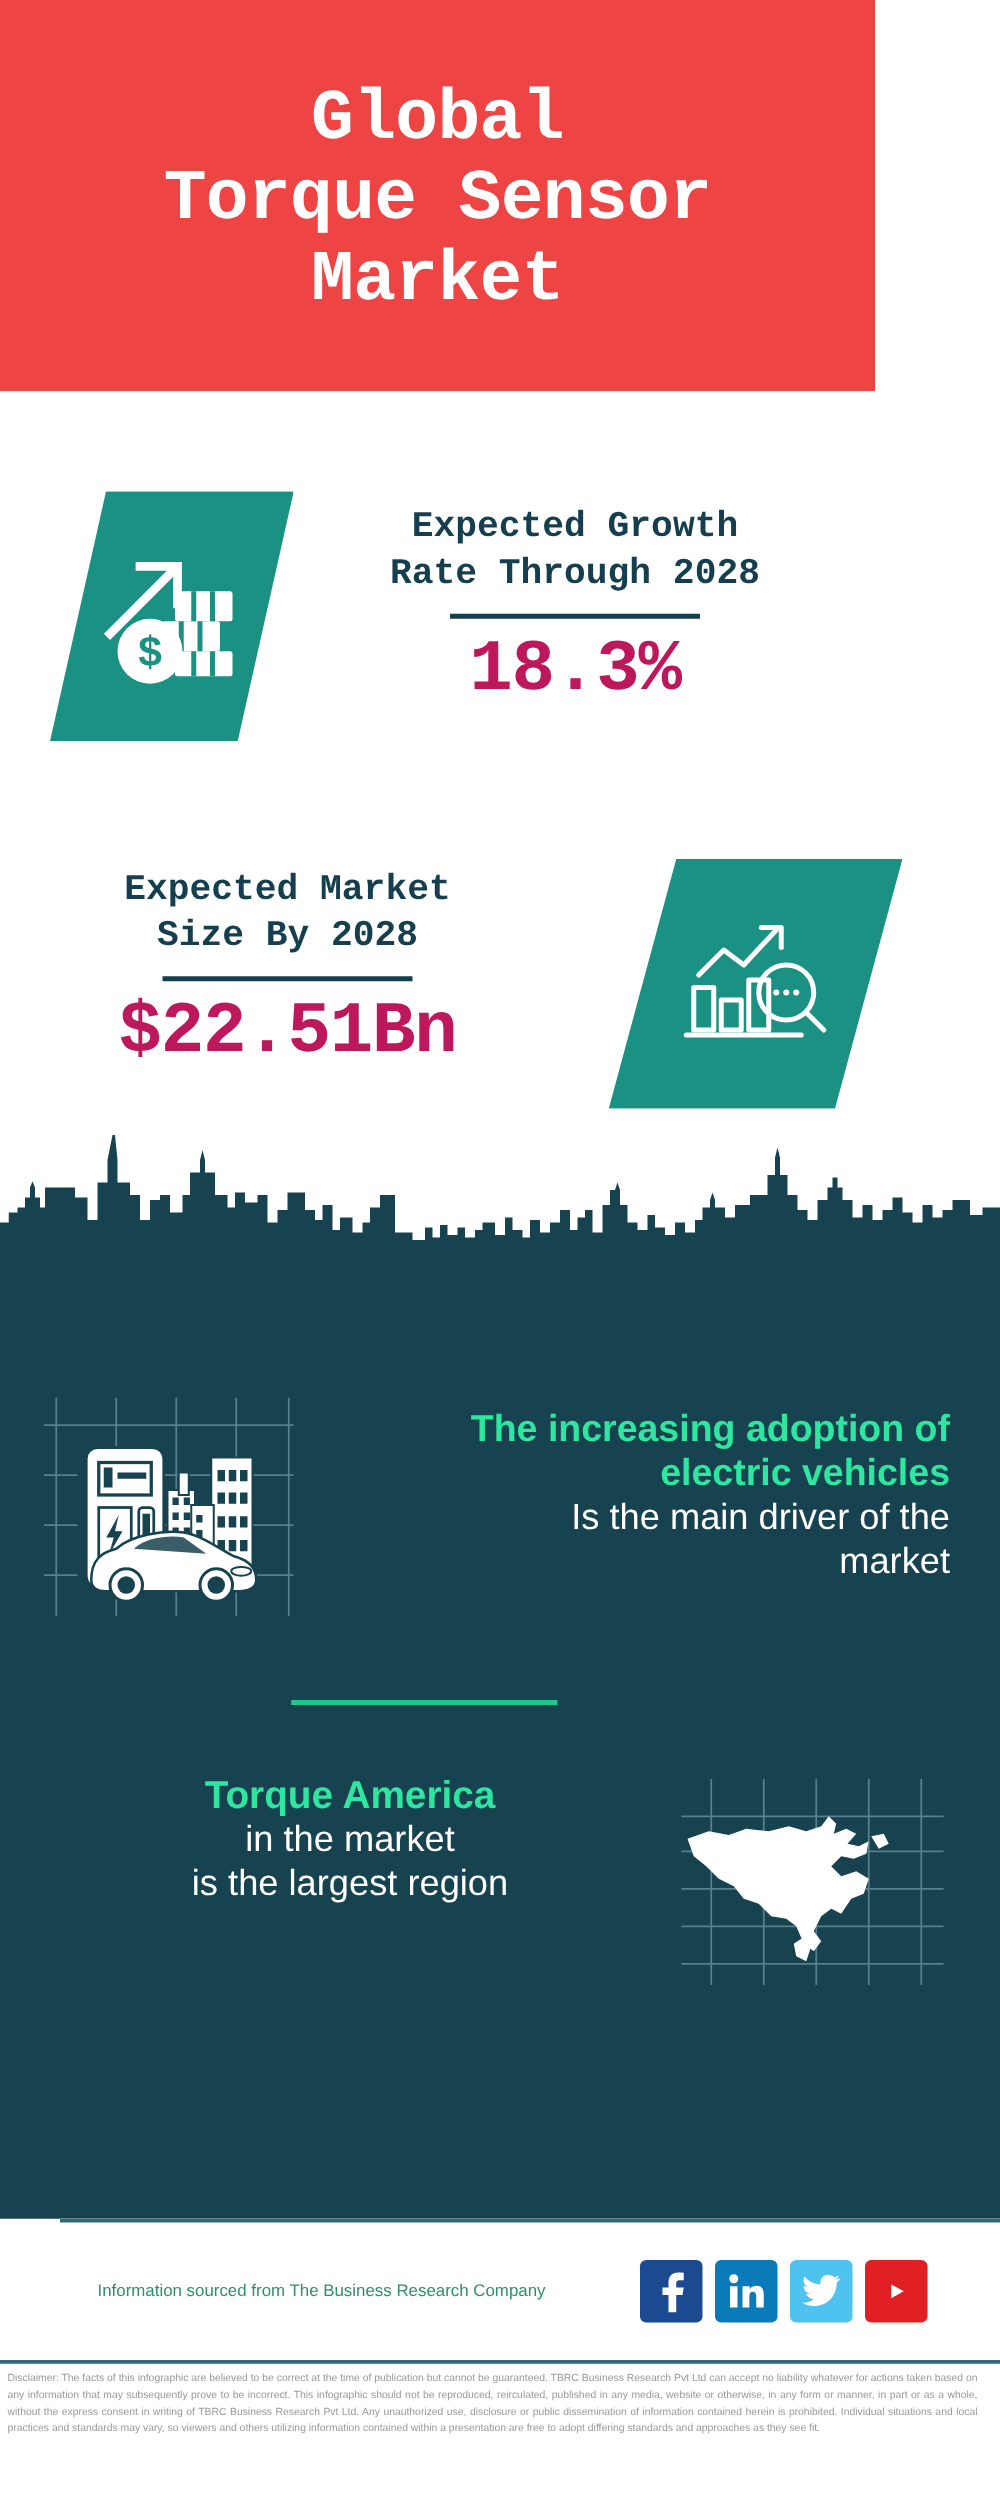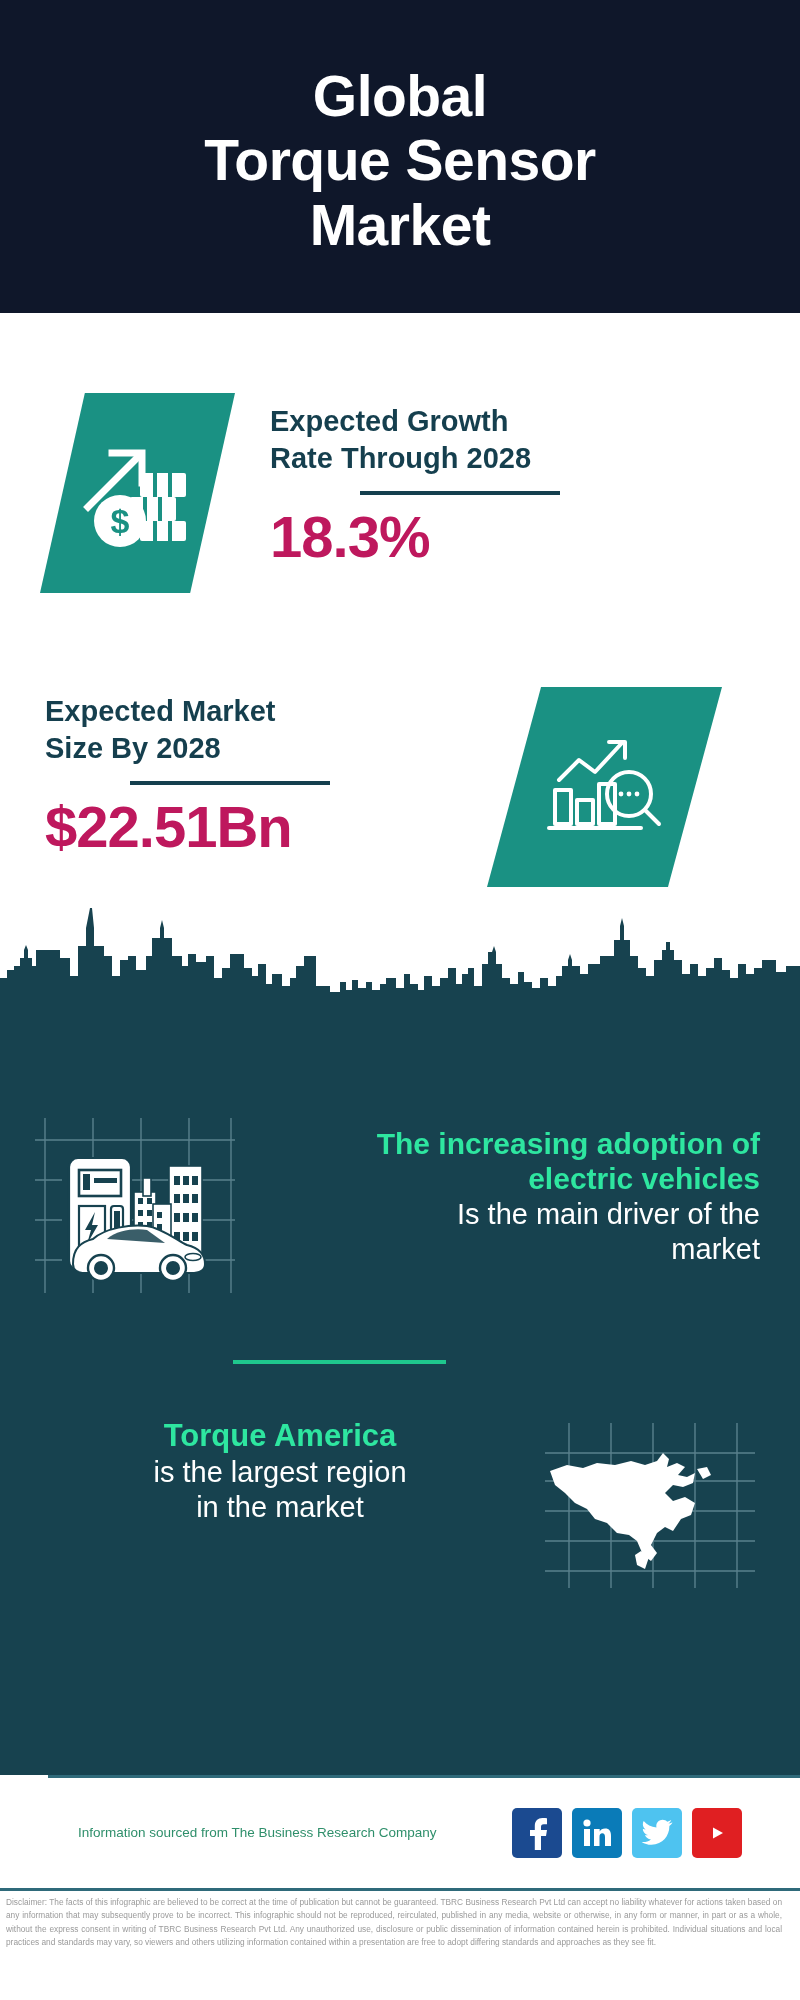--- a/index.html
+++ b/index.html
@@ -7,25 +7,26 @@
   body {
     width:800px; height:2000px;
     background:#ffffff;
     font-family:"Liberation Sans", sans-serif;
     overflow:hidden;
     position:relative;
   }
 
   
   .header {
-    width:800px; height:313px;
-    background:#0f172a;
+    width:700px; height:313px;
+    background:#ef4444;
     display:flex; flex-direction:column;
     align-items:center; justify-content:center;
     padding-top:8px;
+    font-family:Liberation Mono, monospace;
   }
   .header h1 {
     color:#ffffff;
     font-size:57px;
     font-weight:bold;
     line-height:1.13;
     text-align:center;
     letter-spacing:-0.5px;
   }
 
@@ -41,21 +42,21 @@
     width:195px; height:200px;
     clip-path: polygon(23% 0, 100% 0, 77% 100%, 0% 100%);
   }
   .para.right {
     left:487px; top:374px;
     width:235px; height:200px;
     clip-path: polygon(23% 0, 100% 0, 77% 100%, 0% 100%);
   }
   .para svg { position:absolute; left:50%; top:50%; transform:translate(-50%,-50%); }
 
-  .stat-block { position:absolute; text-align:left; }
+  .stat-block { position:absolute; text-align:center;font-family:Liberation Mono, monospace; }
   .stat-block .label {
     color:#153f4e;
     font-weight:bold;
     font-size:29px;
     line-height:1.28;
   }
   .stat-block .rule {
     height:4px; background:#153f4e;
     margin:14px auto 10px auto;
   }
@@ -311,22 +312,22 @@
       <span class="sub">Is the main driver of the</span>
       <span class="sub">market</span>
     </div>
   </div>
 
   <div class="mid-rule"></div>
 
   <div class="na-row">
     <div class="na-text">
       <span class="hl" style="font-size:31px;">Torque America</span>
+      <span class="sub">in the market</span>
       <span class="sub">is the largest region</span>
-      <span class="sub">in the market</span>
     </div>
     <div class="na-art">
       <svg width="210" height="165" viewBox="0 0 210 165">
         <g stroke="#8fb4bf" stroke-width="1.4" opacity="0.55">
           <line x1="24" y1="0" x2="24" y2="165"></line>
           <line x1="66" y1="0" x2="66" y2="165"></line>
           <line x1="108" y1="0" x2="108" y2="165"></line>
           <line x1="150" y1="0" x2="150" y2="165"></line>
           <line x1="192" y1="0" x2="192" y2="165"></line>
           <line x1="0" y1="30" x2="210" y2="30"></line>

